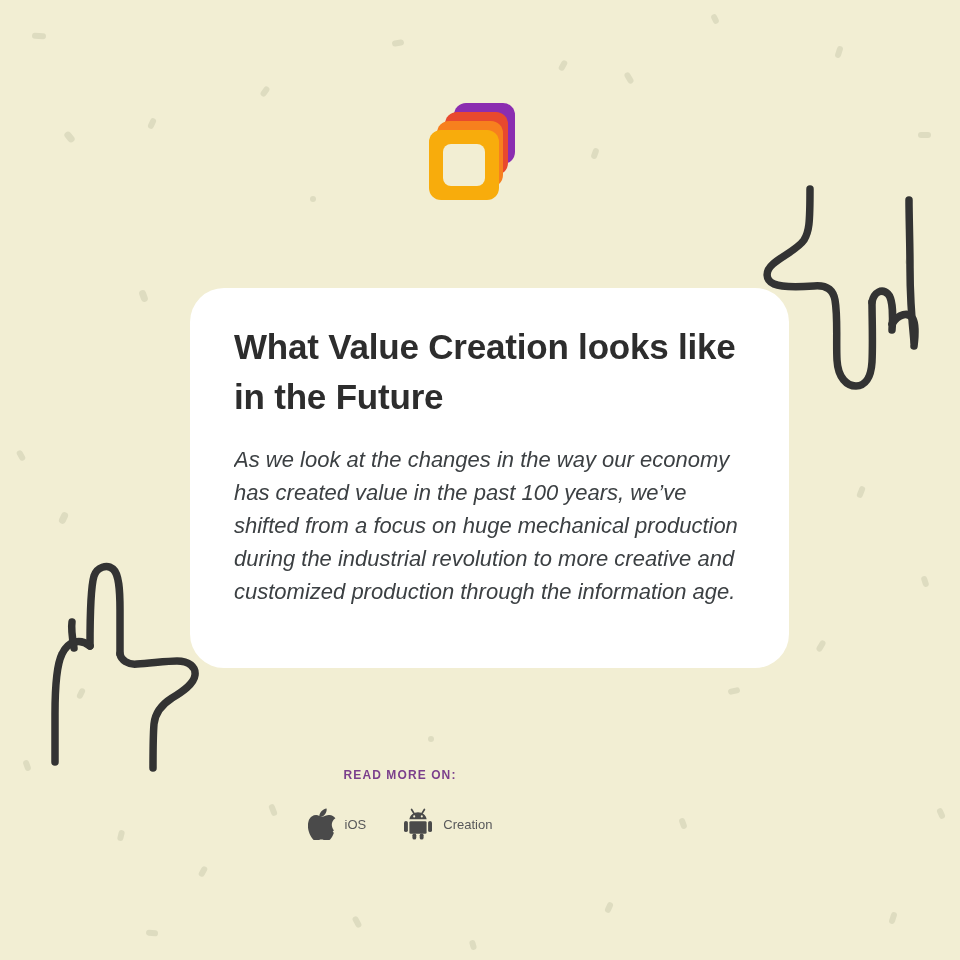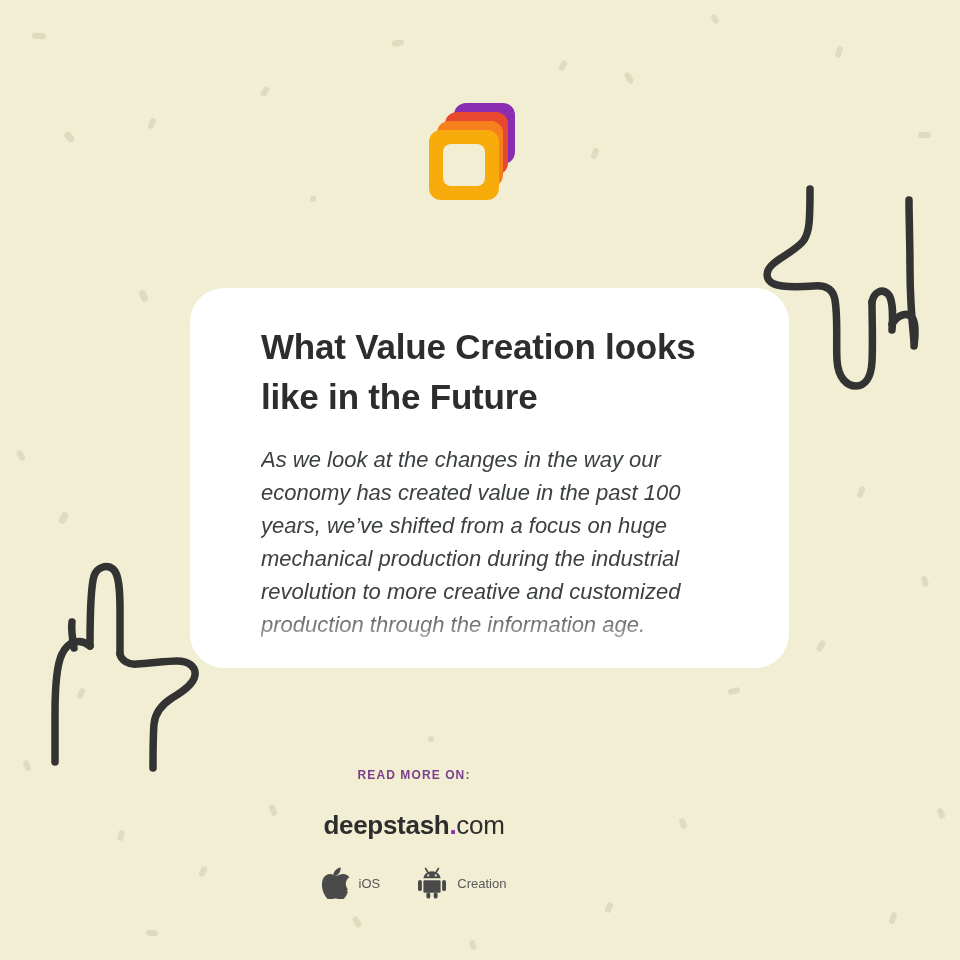--- a/index.html
+++ b/index.html
@@ -80,21 +80,21 @@
     position: absolute;
     left: 190px;
     top: 288px;
     width: 599px;
     height: 380px;
     background: #FFFFFF;
     border-radius: 34px;
     overflow: hidden;
   }
   #card-inner {
-    padding: 34px 46px 0 71px;
+    padding: 34px 46px 0 44px;
   }
   #card-title {
     font-size: 35px;
     font-weight: bold;
     line-height: 1.42;
     color: #2D2D2D;
     margin: 0;
     letter-spacing: -0.2px;
   }
   #card-body {
@@ -109,21 +109,20 @@
     font-style: italic;
   }
 
   
   #footer {
     position: absolute;
     left: 0;
     top: 768px;
     width: 800px;
     text-align: center;
-    margin-left: 14px;
   }
   #read-more-on {
     font-size: 12px;
     font-weight: bold;
     letter-spacing: 1.1px;
     color: #7B3F8C;
     margin: 0;
   }
   #brand {
     margin-top: 28px;
@@ -230,23 +229,20 @@
   <div id="card" style="background: rgb(255, 255, 255);">
     <div id="card-inner">
       <h1 id="card-title" style="color: rgb(45, 45, 45);">What Value Creation looks like in the Future</h1>
       <p id="card-body" style="color: rgb(60, 64, 67);">As we look at the changes in the way our economy has created value in the past 100 years, we’ve shifted from a focus on huge mechanical production during the industrial revolution to more creative and customized production through the information age.</p>
     </div>
   </div>
 
   <div id="footer">
     <p id="read-more-on" style="color: rgb(123, 63, 140);">READ MORE ON:</p>
 
-    <div id="brand">
-      <span id="brand-name">deepstash</span><span id="brand-dot" style="color: rgb(139, 45, 176);">.</span><span id="brand-tld">com</span>
-    </div>
 
     <div id="stores">
 
       <div class="store">
         <svg width="28" height="32" viewBox="0 0 28 32">
           <path fill="#4A4A4A" d="M18.6 0.6c-1.9 0.2-4.1 1.4-5.4 3-1.2 1.4-2.2 3.5-1.8 5.5
                    2.1 0.1 4.3-1.1 5.6-2.8C18.2 4.7 19 2.6 18.6 0.6z"></path>
           <path fill="#4A4A4A" d="M24.9 22.6c-1.4-2.1-2.1-4-2.1-5.8 0-2.7 1.2-4.9 3.6-6.6
                    -1.4-1.9-3.4-3-6.1-3.2-1.1-0.1-2.4 0.2-4 0.8
                    -1.6 0.6-2.6 0.9-3 0.9-0.5 0-1.4-0.3-2.7-0.8

